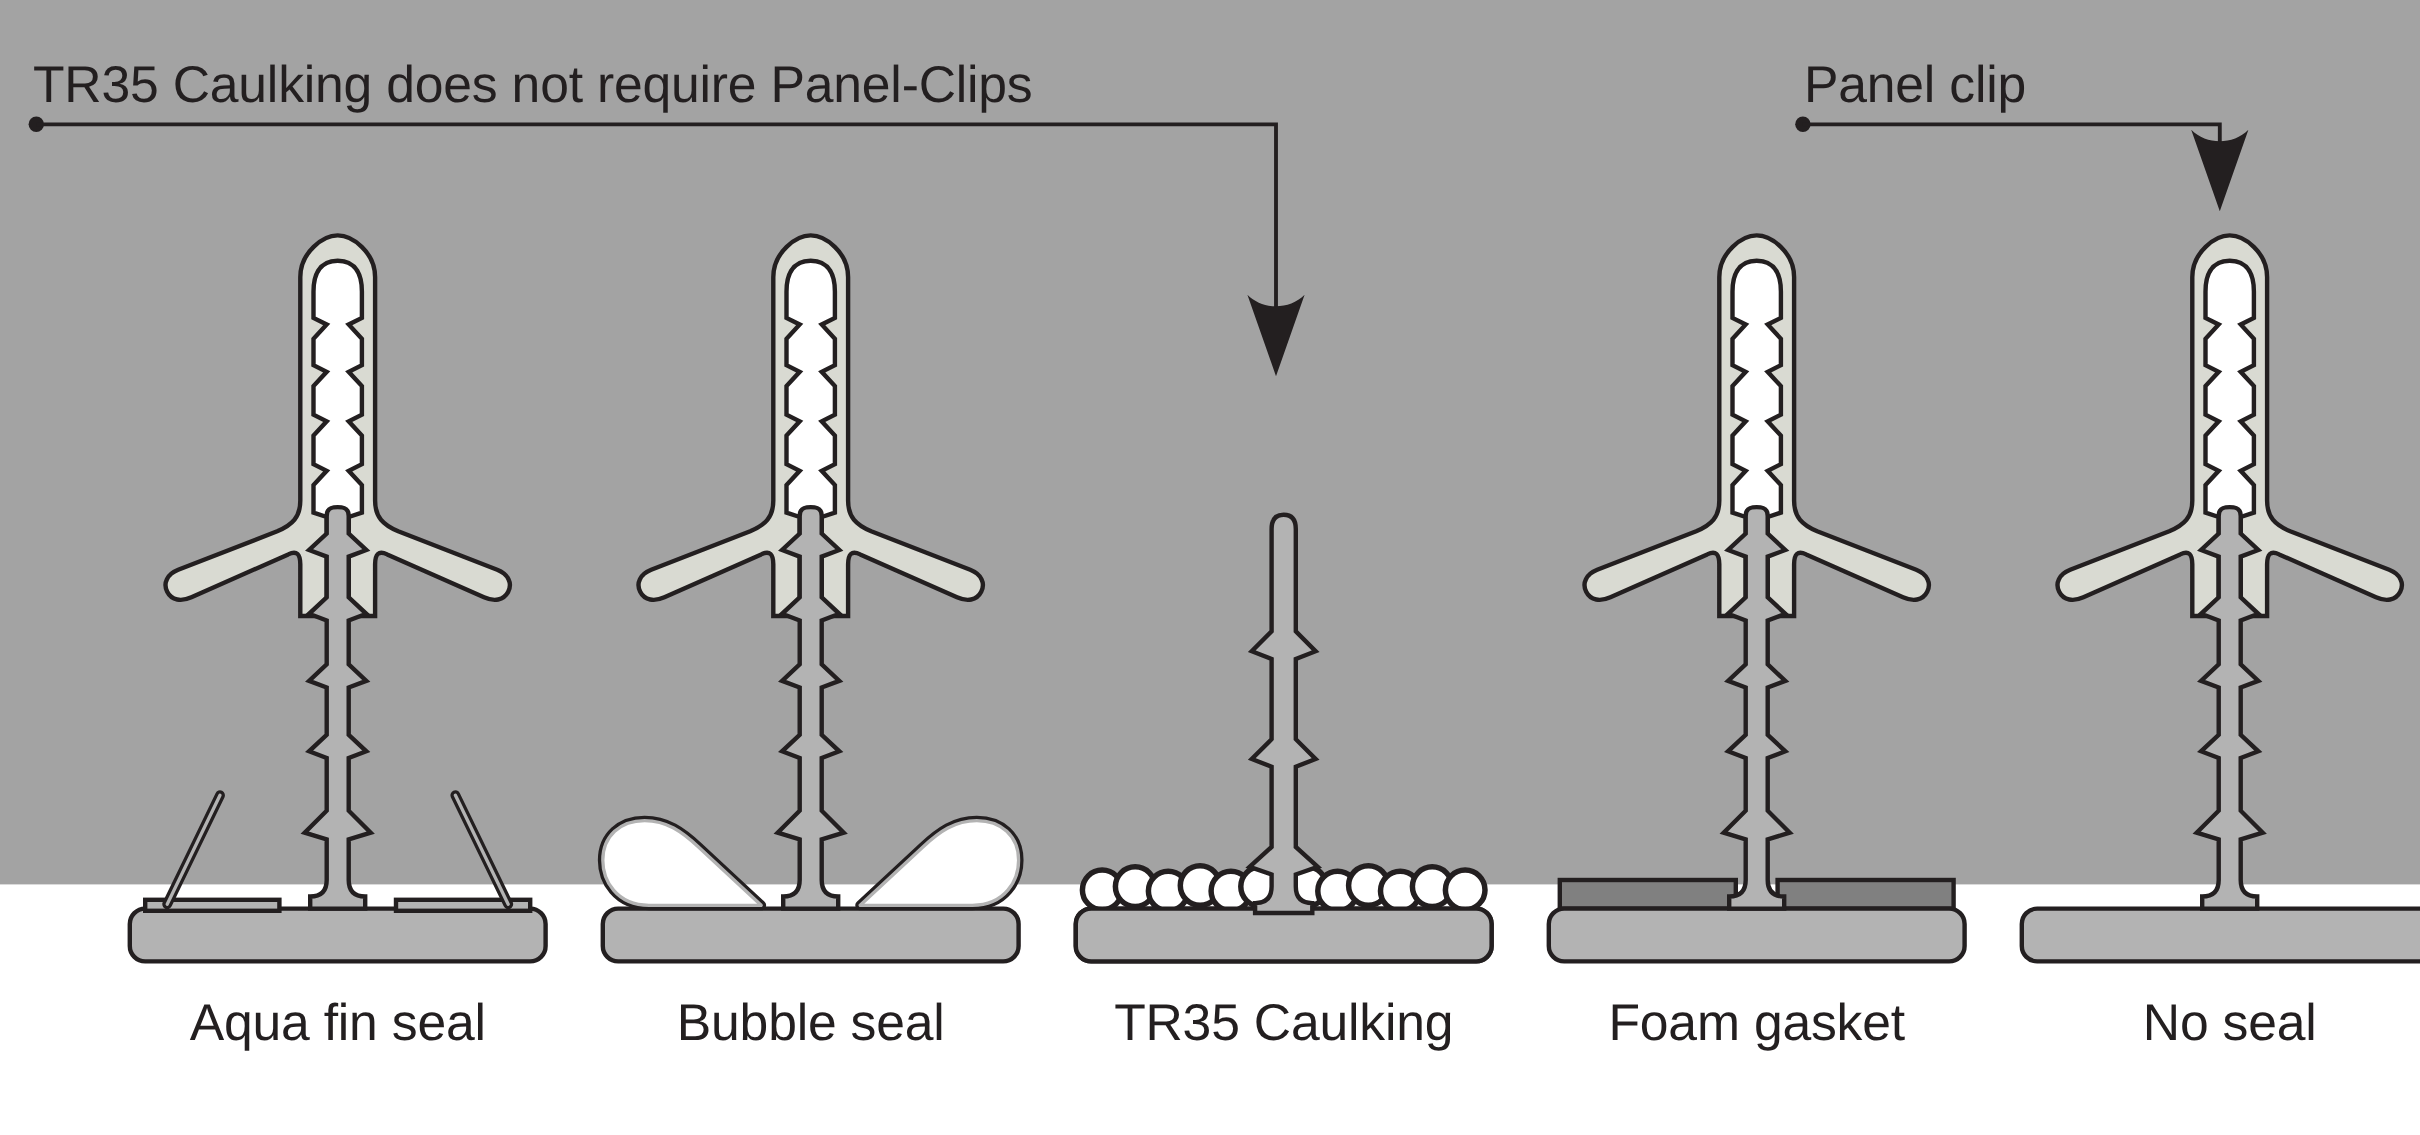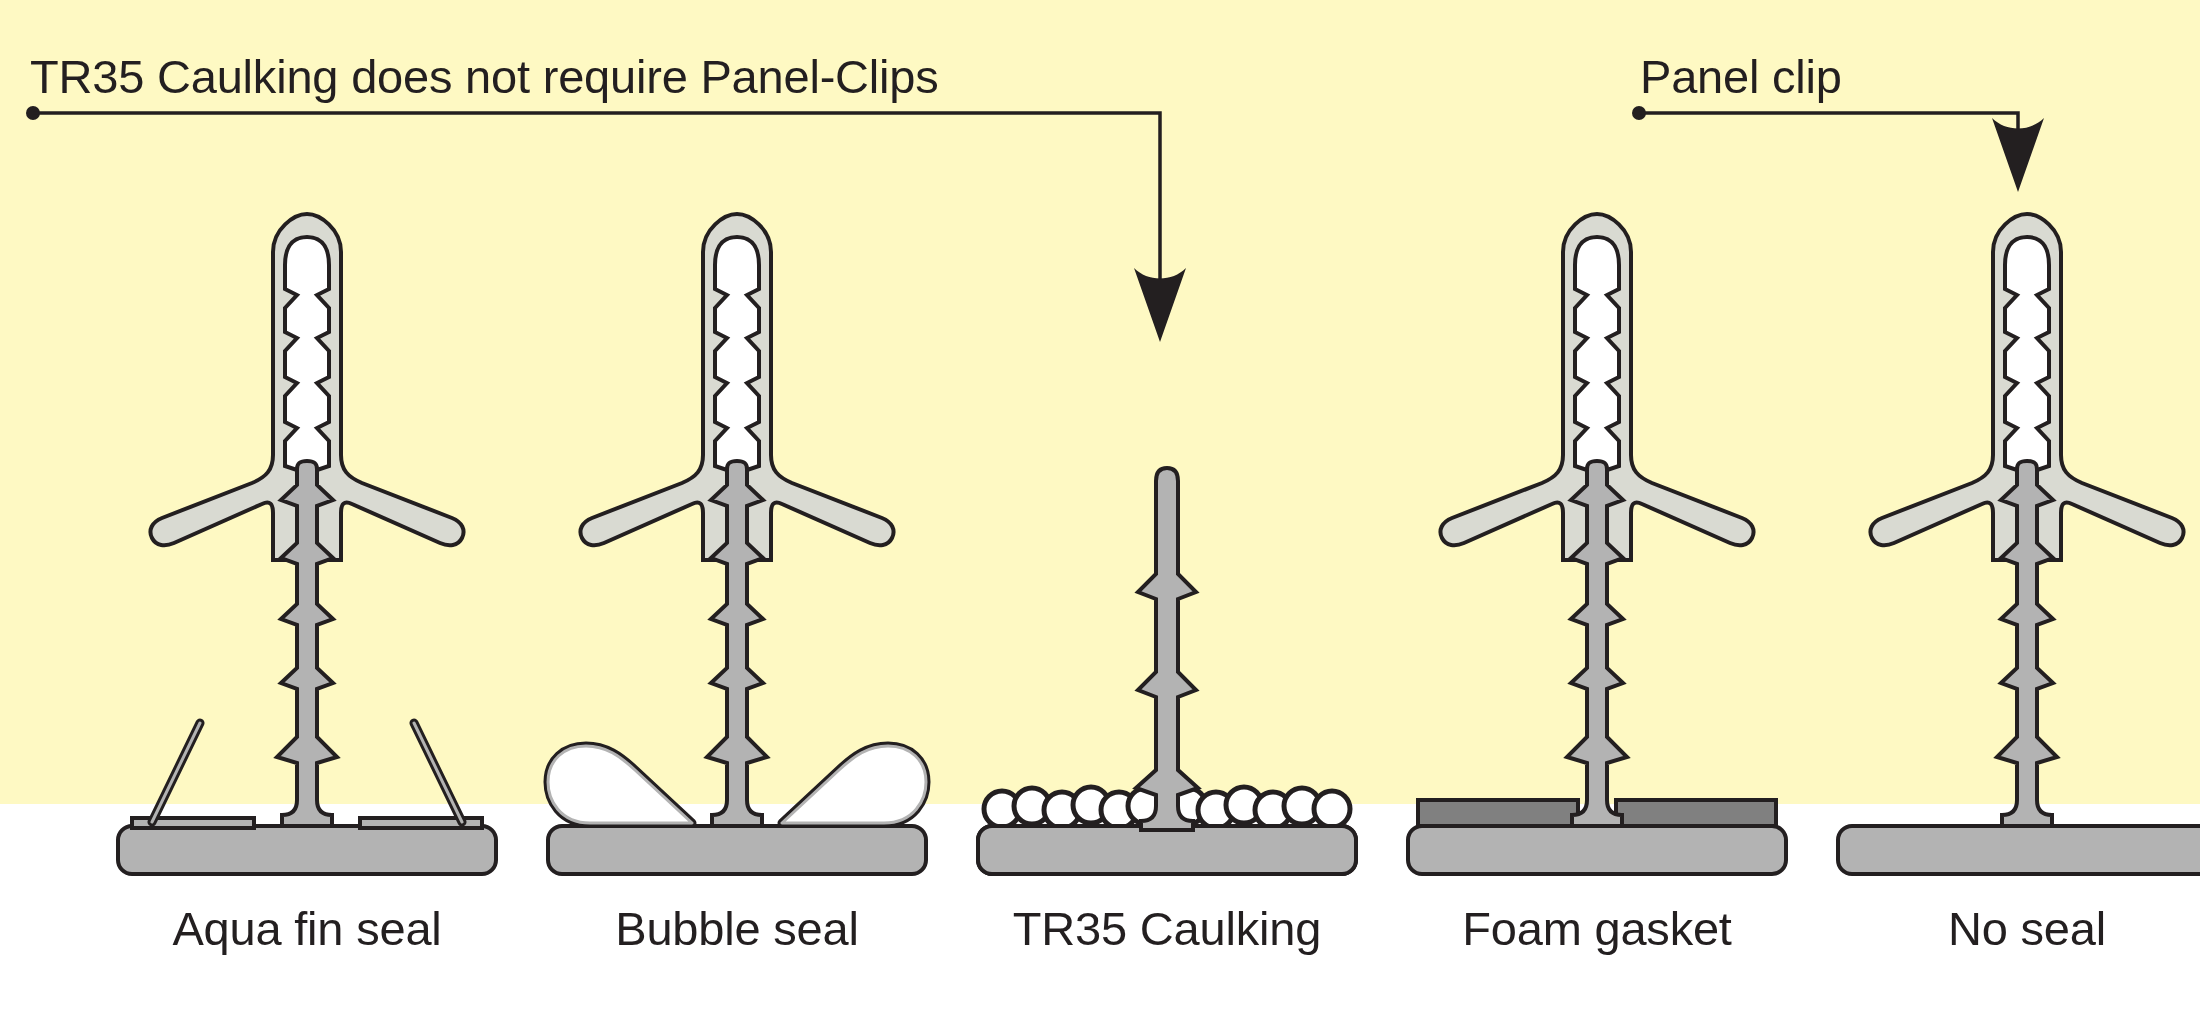--- a/index.html
+++ b/index.html
@@ -11,21 +11,21 @@
     width: 2200px;
     height: 1032px;
     overflow: hidden;
     font-family: "Liberation Sans", sans-serif;
     color: #231f20;
   }
   #stage {
     position: relative;
     width: 2200px;
     height: 804px;
-    background: #fef9c3;
+    background: #a3a3a3;
   }
   #diagram {
     position: absolute;
     left: 0;
     top: 0;
     width: 2200px;
     height: 1032px;
     display: block;
   }
   .callout-text {

